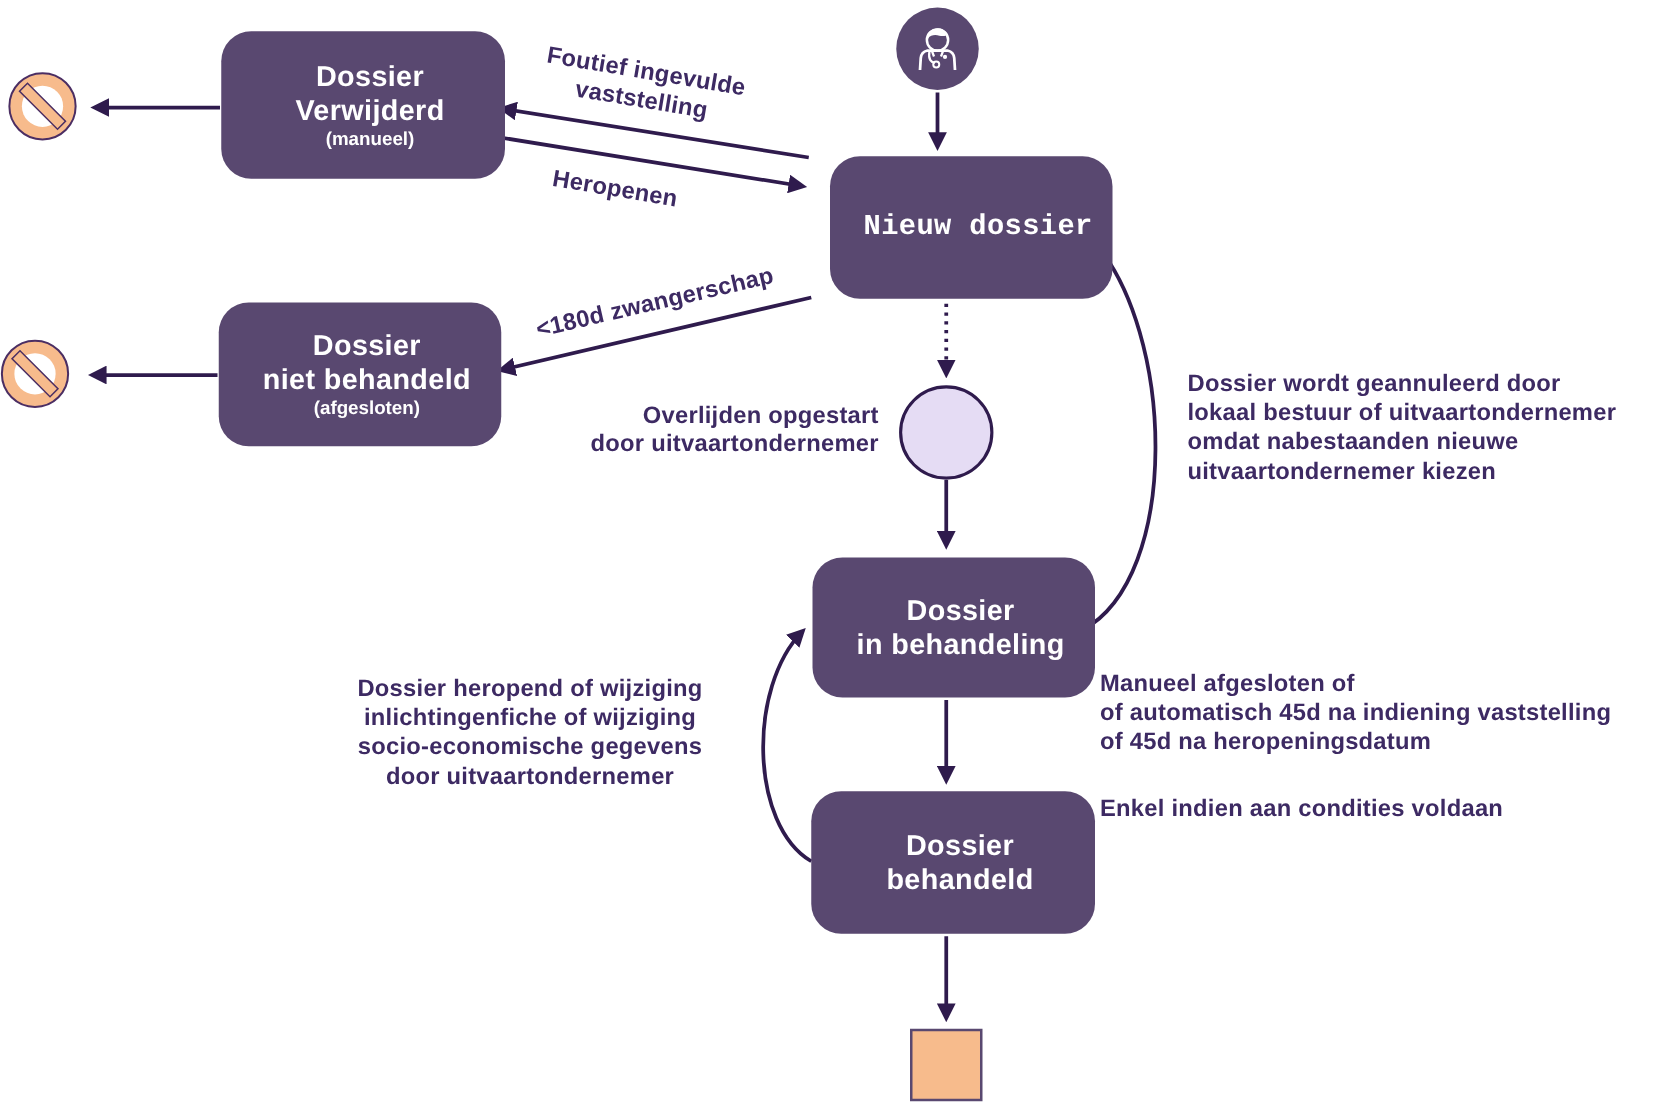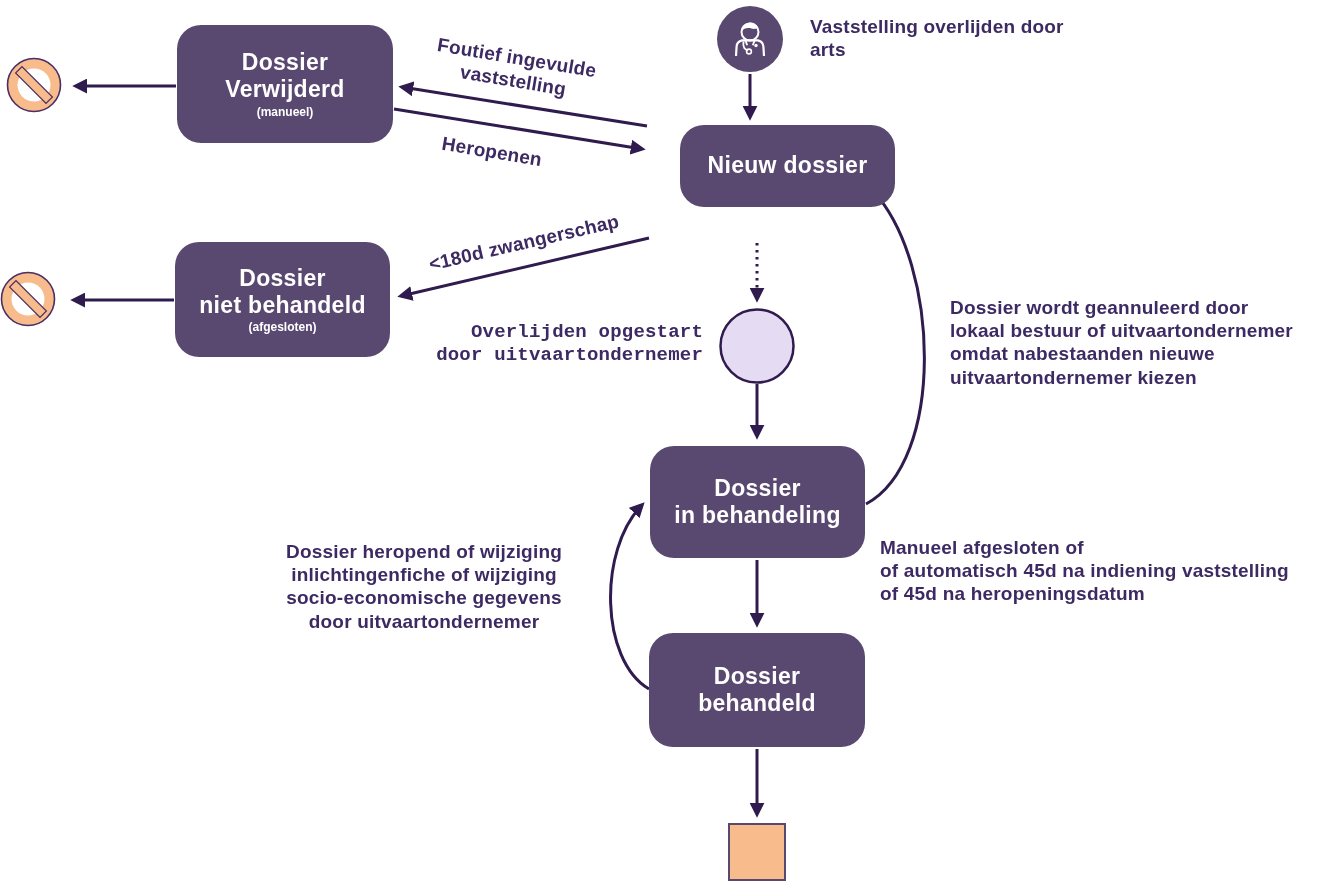--- a/index.html
+++ b/index.html
@@ -4,24 +4,24 @@
 <style>
   html,body{margin:0;padding:0;background:#fff;}
   .canvas{
     position:relative;width:1336px;height:893px;background:#ffffff;
     font-family:"Liberation Sans", sans-serif;overflow:hidden;
   }
   .layer{position:absolute;left:0;top:0;}
   .node{
     position:absolute;background:#594870;color:#ffffff;border-radius:24px;
     display:flex;flex-direction:column;align-items:center;justify-content:center;
-    text-align:center;font-weight:700;
+    text-align:center;font-weight:700;padding-left:11px;
   }
   .node .main{font-size:23px;line-height:1.18;white-space:pre-line;letter-spacing:.3px;}
-  .node .sub{font-size:12px;line-height:1.1;margin-top:2px;}
+  .node .sub{font-size:15px;line-height:1.1;margin-top:2px;}
   .note{
     position:absolute;color:#3d2a63;font-weight:700;font-size:19px;
     line-height:1.22;white-space:pre-line;letter-spacing:.2px;
   }
   .note.right{text-align:right;}
   .rot{transform-origin:50% 50%;text-align:center;}
 </style>
 </head>
 <body>
 
@@ -68,21 +68,21 @@
       <circle r="16.5" fill="#ffffff"></circle>
       <rect x="-21.5" y="-4.5" width="43" height="9" transform="rotate(45)" fill="#f7bb8c" stroke="#4b2e63" stroke-width="1.2"></rect>
     </g>
     <g transform="translate(28,299)">
       <circle r="26.5" fill="#f7bb8c" stroke="#4b2e63" stroke-width="1.6"></circle>
       <circle r="16.5" fill="#ffffff"></circle>
       <rect x="-21.5" y="-4.5" width="43" height="9" transform="rotate(45)" fill="#f7bb8c" stroke="#4b2e63" stroke-width="1.2"></rect>
     </g>
   </svg>
 
-  <div class="node" style="left:680px;top:125px;width:215px;height:82px;">
+  <div class="node" style="left:664px;top:125px;width:215px;height:114px;font-family:Liberation Mono, monospace;">
     <div class="main">Nieuw dossier</div>
   </div>
 
   <div class="node" style="left:177px;top:25px;width:216px;height:118px;">
     <div class="main">Dossier
 Verwijderd</div>
     <div class="sub">(manueel)</div>
   </div>
 
   <div class="node" style="left:175px;top:242px;width:215px;height:115px;">
@@ -94,40 +94,39 @@
   <div class="node" style="left:650px;top:446px;width:215px;height:112px;">
     <div class="main">Dossier
 in behandeling</div>
   </div>
 
   <div class="node" style="left:649px;top:633px;width:216px;height:114px;">
     <div class="main">Dossier
 behandeld</div>
   </div>
 
-  <div class="note" style="left:810px;top:15px;width:300px;">Vaststelling overlijden door
-arts</div>
 
-  <div class="note right" style="right:633px;top:321px;width:320px;font-family:Liberation Mono, monospace;">Overlijden opgestart
+  <div class="note right" style="right:633px;top:321px;width:320px;">Overlijden opgestart
 door uitvaartondernemer</div>
 
   <div class="note" style="left:950px;top:296px;width:395px;">Dossier wordt geannuleerd door
 lokaal bestuur of uitvaartondernemer
 omdat nabestaanden nieuwe
 uitvaartondernemer kiezen</div>
 
   <div class="note right" style="right:752px;top:540px;width:320px;text-align:center;">Dossier heropend of wijziging
 inlichtingenfiche of wijziging
 socio-economische gegevens
 door uitvaartondernemer</div>
 
   <div class="note" style="left:880px;top:536px;width:470px;">Manueel afgesloten of
 of automatisch 45d na indiening vaststelling
 of 45d na heropeningsdatum</div>
 
+  <div class="note" style="left:880px;top:636px;width:420px;">Enkel indien aan condities voldaan</div>
 
   <div class="note rot" style="left:400px;top:46px;width:230px;transform:rotate(9.5deg);">Foutief ingevulde
 vaststelling</div>
 
   <div class="note rot" style="left:402px;top:140px;width:180px;transform:rotate(9.5deg);">Heropenen</div>
 
   <div class="note rot" style="left:399px;top:231px;width:250px;transform:rotate(-13deg);">&lt;180d zwangerschap</div>
 
 </div>
 

